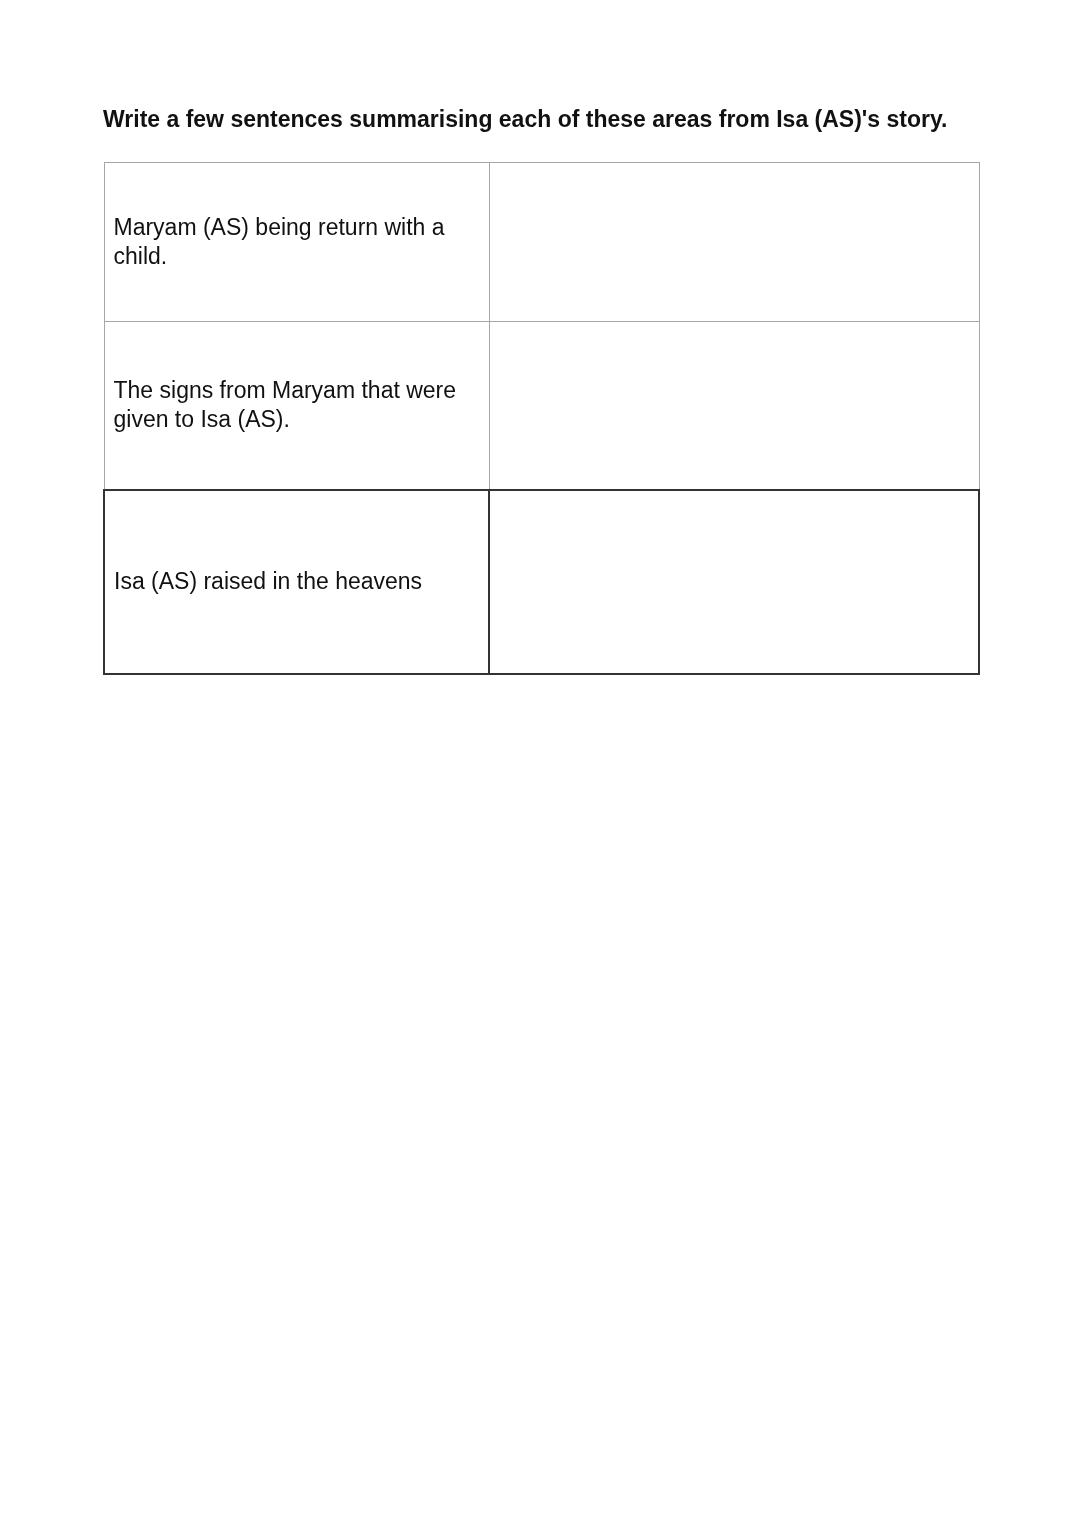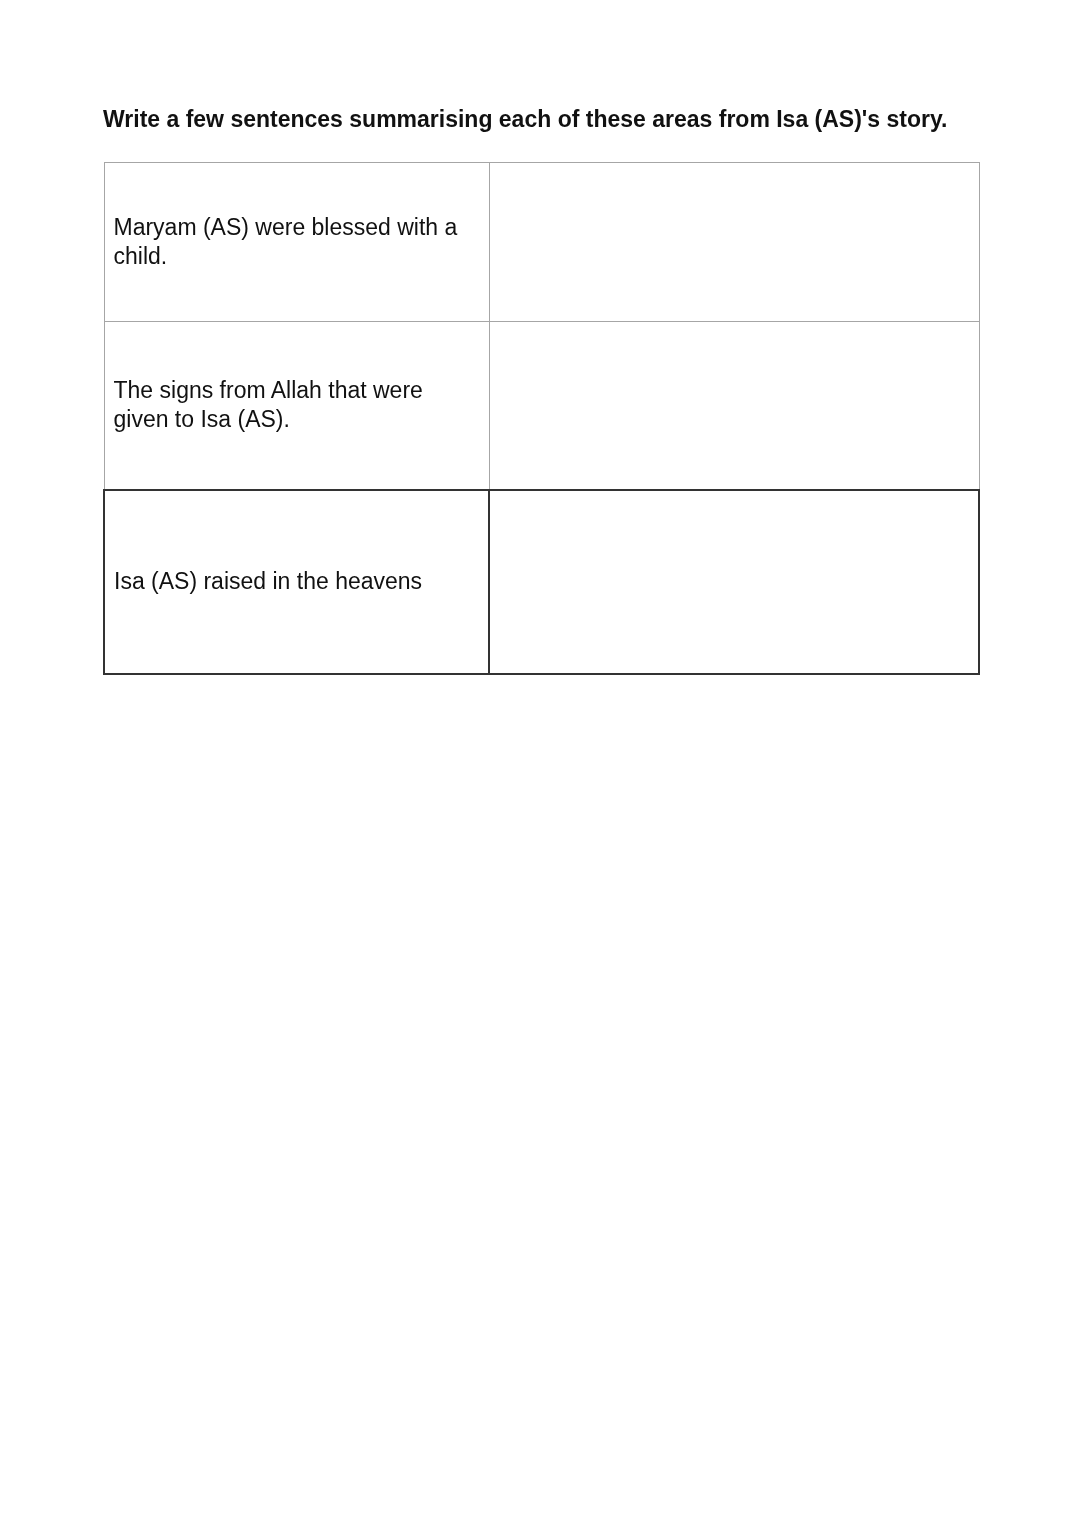--- a/index.html
+++ b/index.html
@@ -74,25 +74,25 @@
 
     <div class="heading">Write a few sentences summarising each of these areas from Isa (AS)'s story.</div>
 
     <table class="summary-table">
       <colgroup>
         <col class="col-prompt">
         <col class="col-answer">
       </colgroup>
       <tbody>
         <tr class="row-light r1">
-          <td>Maryam (AS) were blessed with a child.</td>
+          <td>Maryam (AS) being return with a child.</td>
           <td></td>
         </tr>
         <tr class="row-light r2">
-          <td>The signs from Allah that were given to Isa (AS).</td>
+          <td>The signs from Maryam that were given to Isa (AS).</td>
           <td></td>
         </tr>
         <tr class="row-dark r3">
           <td>Isa (AS) raised in the heavens</td>
           <td></td>
         </tr>
       </tbody>
     </table>
 
   </div>

